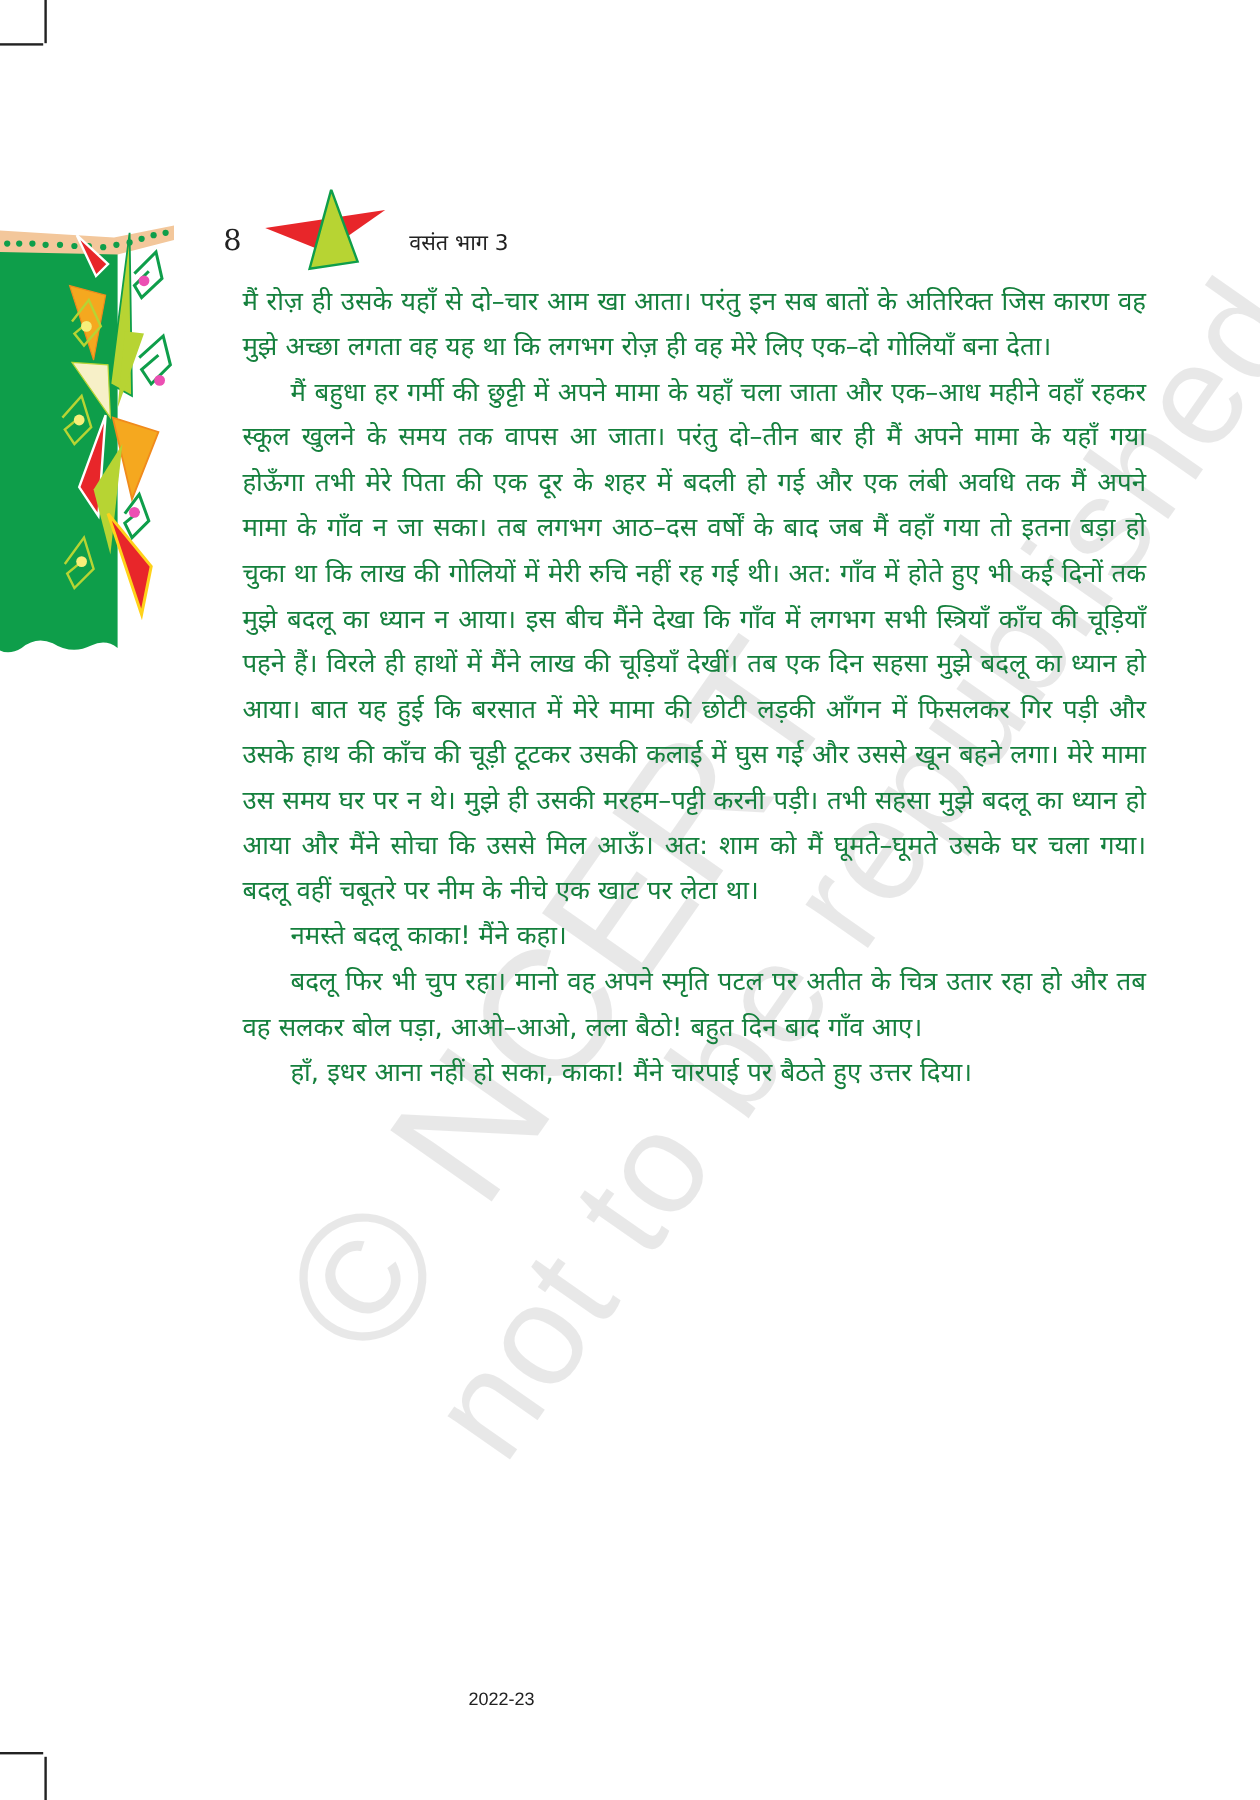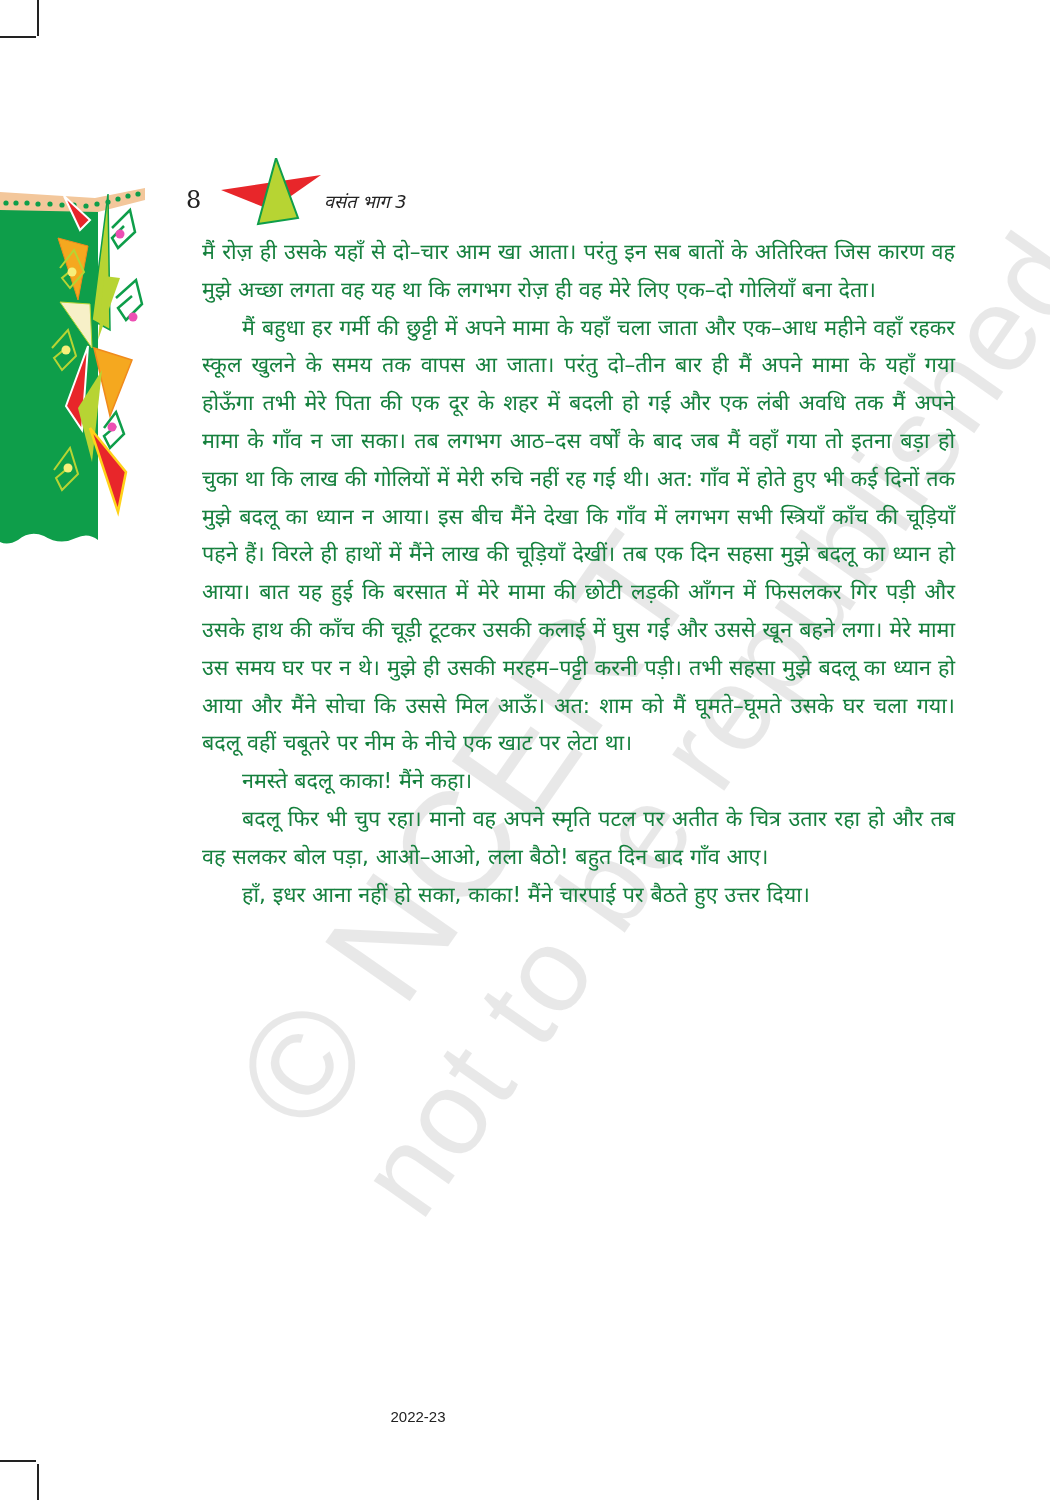--- a/index.html
+++ b/index.html
@@ -15,22 +15,22 @@
 
     .banner { position: absolute; left: 0; top: 180px; width: 160px; height: 380px; }
 
     .running-head { position: absolute; left: 186px; top: 178px; height: 50px; width: 400px; }
     .page-num {
       position: absolute; left: 0; top: 8px;
       font-family: "DejaVu Serif", serif; font-size: 24px; color: #222;
     }
     .head-icon { position: absolute; left: 30px; top: -20px; }
     .book-title {
-      position: absolute; left: 138px; top: 11px;
-      font-size: 18px; color: #222; font-style: italic;
+      position: absolute; left: 155px; top: 11px;
+      font-size: 18px; color: #222;
     }
 
     .body-text {
       position: absolute; left: 187px; top: 233px; width: 753px;
       font-size: 21.5px; line-height: 37.8px; color: #15803d; margin-left: 15px;
     }
     .para { margin: 0; text-align: justify; text-align-last: left; }
     .para.indent { text-indent: 40px; }
 
     .watermark {

